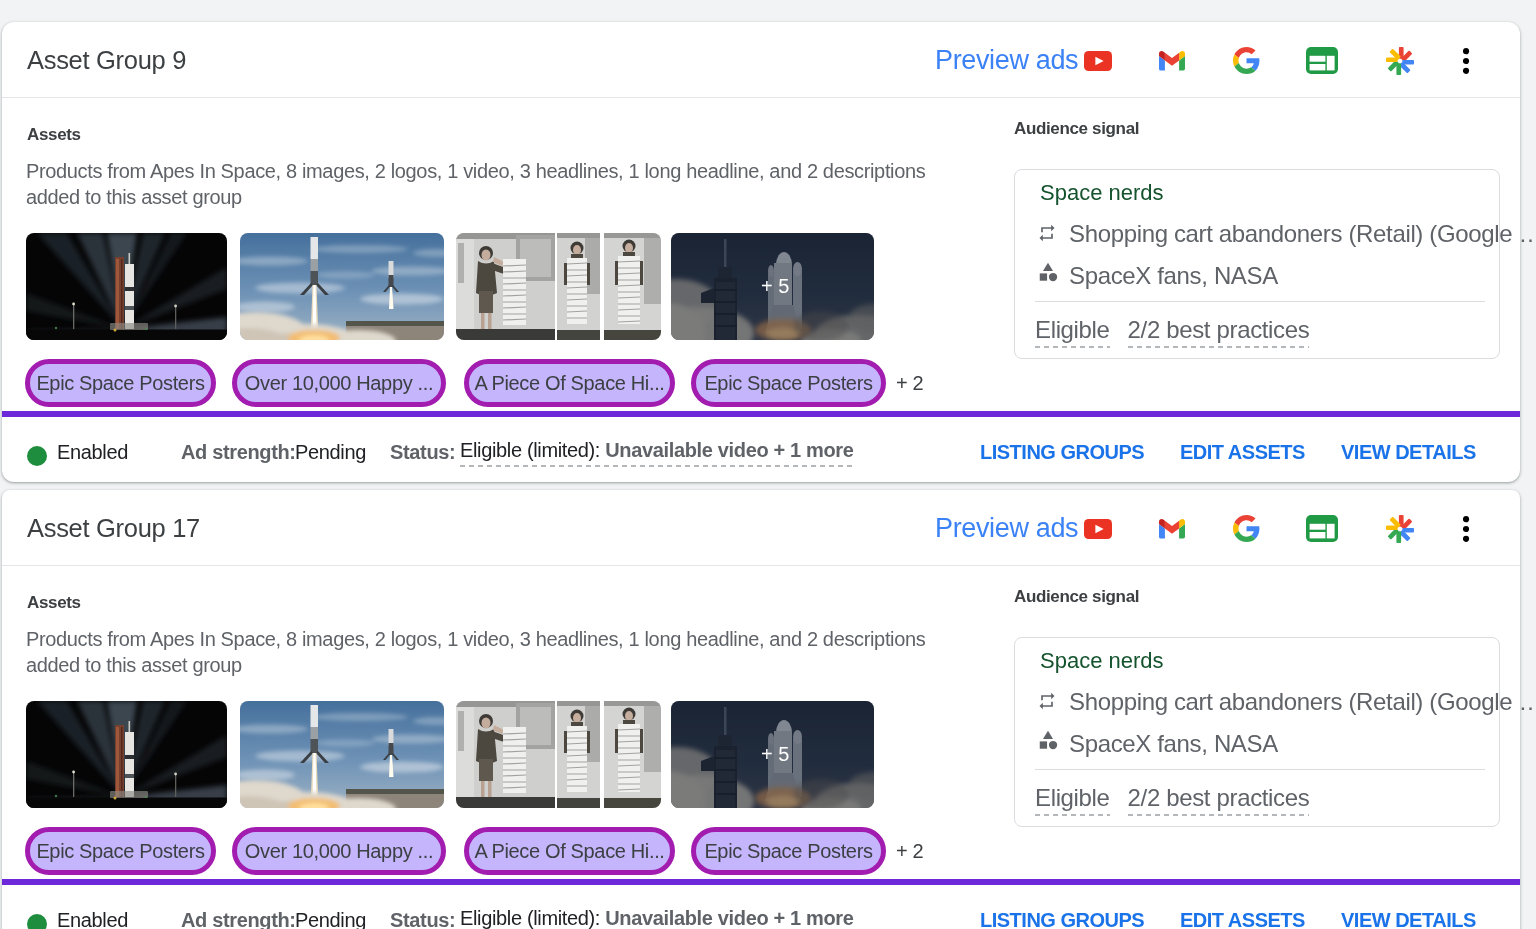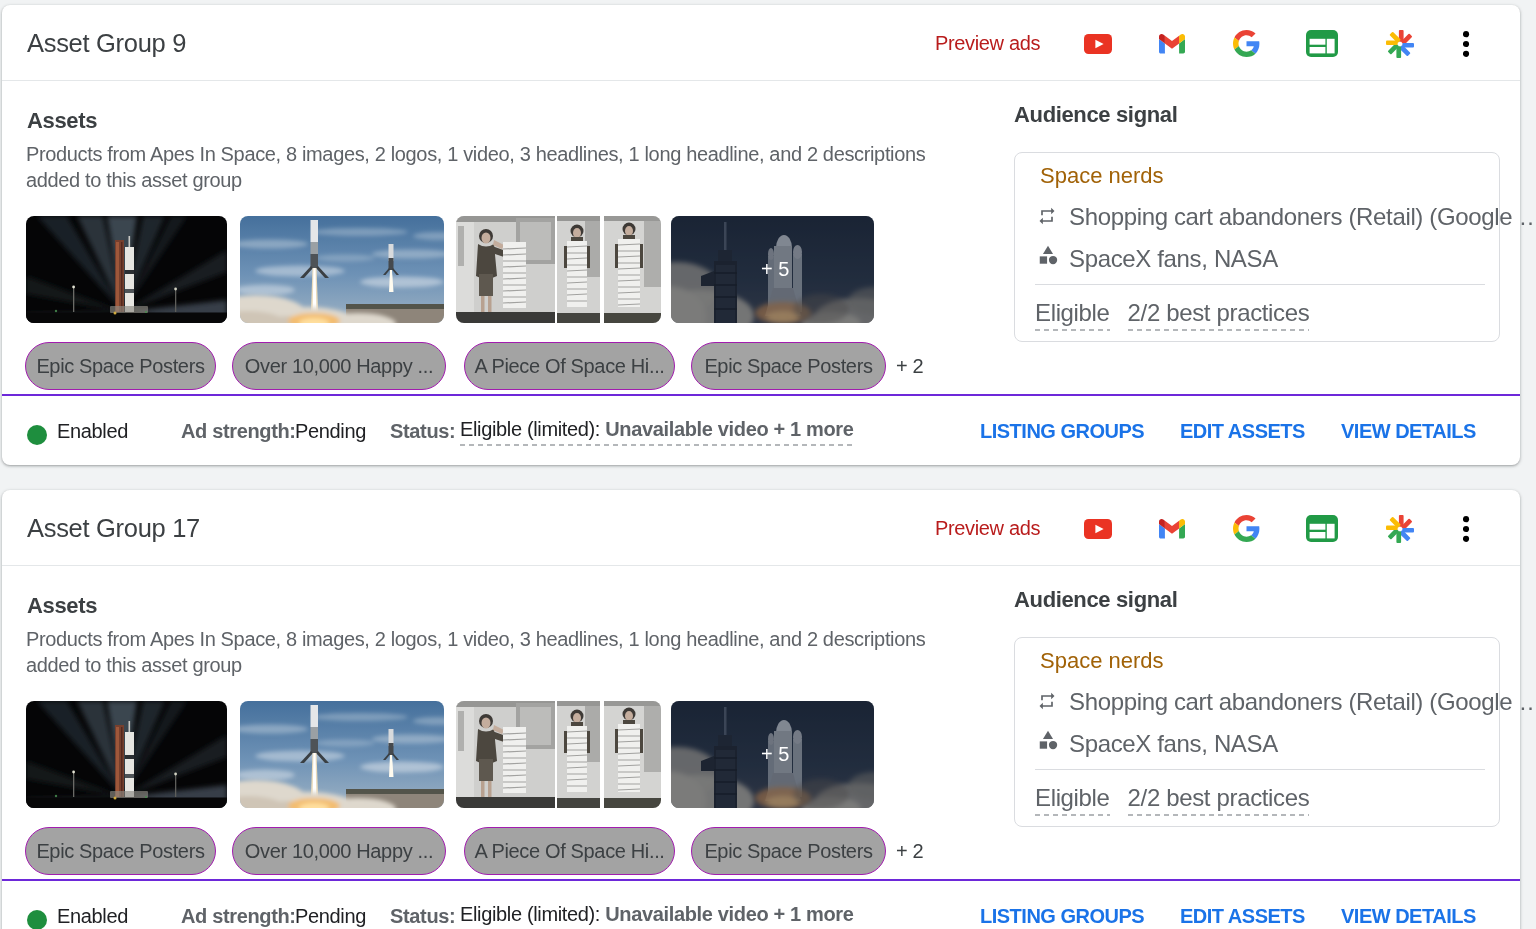--- a/index.html
+++ b/index.html
@@ -4,41 +4,41 @@
 <style>
 * { margin:0; padding:0; box-sizing:border-box; }
 html,body { width:1536px; height:929px; overflow:hidden; background:#f1f3f4;
   font-family:"Liberation Sans", sans-serif; }
 .card { position:absolute; left:2px; width:1518px; height:460px; background:#fff;
   border-radius:8px; box-shadow:0 1px 2px rgba(60,64,67,.30), 0 1px 3px 1px rgba(60,64,67,.15); }
 .hdr { position:absolute; left:0; top:0; width:100%; height:76px; border-bottom:1px solid #e4e7e9; }
 .title { position:absolute; left:25px; top:0; height:77px; display:flex; align-items:center;
   font-size:25.5px; letter-spacing:-0.3px; color:#3c4043; }
 .prev { position:absolute; left:933px; top:0; height:77px; display:flex; align-items:center;
-  font-size:20px; letter-spacing:-0.35px; color:#b91c1c; }
+  font-size:27px; letter-spacing:-0.35px; color:#3b82f6; }
 .hic { position:absolute; top:0; height:77px; display:flex; align-items:center; }
-.sechead { position:absolute; font-size:22px; font-weight:bold; letter-spacing:-0.35px; color:#3c4043; }
+.sechead { position:absolute; font-size:17px; font-weight:bold; letter-spacing:-0.35px; color:#3c4043; }
 .desc { position:absolute; left:24px; top:136px; width:960px; font-size:20px; letter-spacing:-0.35px;
   line-height:26px; color:#5f6368; }
 .thumb { position:absolute; top:211px; height:107px; border-radius:8px; overflow:hidden; }
-.chip { position:absolute; top:337px; height:48px; border:1px solid #a21caf; border-radius:24px;
+.chip { position:absolute; top:337px; height:48px; border:5px solid #a21caf; border-radius:24px;
   font-size:20px; letter-spacing:-0.35px; color:#3c4043; display:flex; align-items:center;
-  justify-content:center; background:#a3a3a3; }
+  justify-content:center; background:#c4b5fd; }
 .plus2 { position:absolute; left:894px; top:337px; height:48px; display:flex; align-items:center;
   font-size:20px; letter-spacing:-0.35px; color:#3c4043; }
 .audbox { position:absolute; left:1012px; top:147px; width:486px; height:190px;
   border:1px solid #dadce0; border-radius:8px; }
-.audtitle { position:absolute; left:25px; top:10px; font-size:22px; color:#a16207;text-align:center; }
+.audtitle { position:absolute; left:25px; top:10px; font-size:22px; color:#14532d;text-align:center; }
 .audrow { position:absolute; left:54px; font-size:24px; letter-spacing:-0.35px; color:#5f6368;
   white-space:nowrap; }
 .audic { position:absolute; left:22px; }
 .auddiv { position:absolute; left:20px; top:131px; width:450px; border-top:1px solid #dadce0; }
 .dashu { padding-bottom:5px; background-image:repeating-linear-gradient(to right,#b4b7ba 0 5px,transparent 5px 9px);
   background-position:0 100%; background-size:100% 2px; background-repeat:no-repeat; }
-.ftr { position:absolute; left:0; top:389px; width:100%; height:60px; border-top:2px solid #6d28d9; }
+.ftr { position:absolute; left:0; top:389px; width:100%; height:60px; border-top:6px solid #6d28d9; }
 .dot { position:absolute; left:25px; top:29px; width:20px; height:20px; border-radius:50%; background:#1e8e3e; }
 .ftxt { position:absolute; top:0; height:71px; display:flex; align-items:center; font-size:20px;
   letter-spacing:-0.35px; white-space:nowrap; }
 .link { color:#1a73e8; font-weight:bold; font-size:20px; letter-spacing:-0.5px; }
 .gray { color:#5f6368;font-weight:bold; } .dark { color:#202124; }
 </style>
 </head>
 <body>
 <svg width="0" height="0" style="position:absolute">
 <defs>
@@ -89,21 +89,21 @@
         <circle cx="3" cy="22.8" r="3.1"></circle>
 </g>
 <path id="rpt" fill="#5f6368" d="M7 7h10v3l4-4-4-4v3H5v6h2V7zm10 10H7v-3l-4 4 4 4v-3h12v-6h-2v4z"></path>
 <g id="cat" fill="#5f6368">
   <path d="M12 2l-5.5 9h11z"></path>
         <circle cx="17.5" cy="17.5" r="4.5"></circle>
         <path d="M3 13.5h8v8H3z"></path>
 </g>
 </defs>
 </svg>
-<div class="card" style="top:5px;">
+<div class="card" style="top:22px;border-radius:12px;">
   <div class="hdr">
     <div class="title">Asset Group 9</div>
     <div class="prev">Preview ads</div>
     <div class="hic" style="left:1082px;">
         <svg width="28" height="20">
           <use href="#yt"></use>
         </svg>
       </div>
     <div class="hic" style="left:1157px;">
         <svg width="26" height="20">

